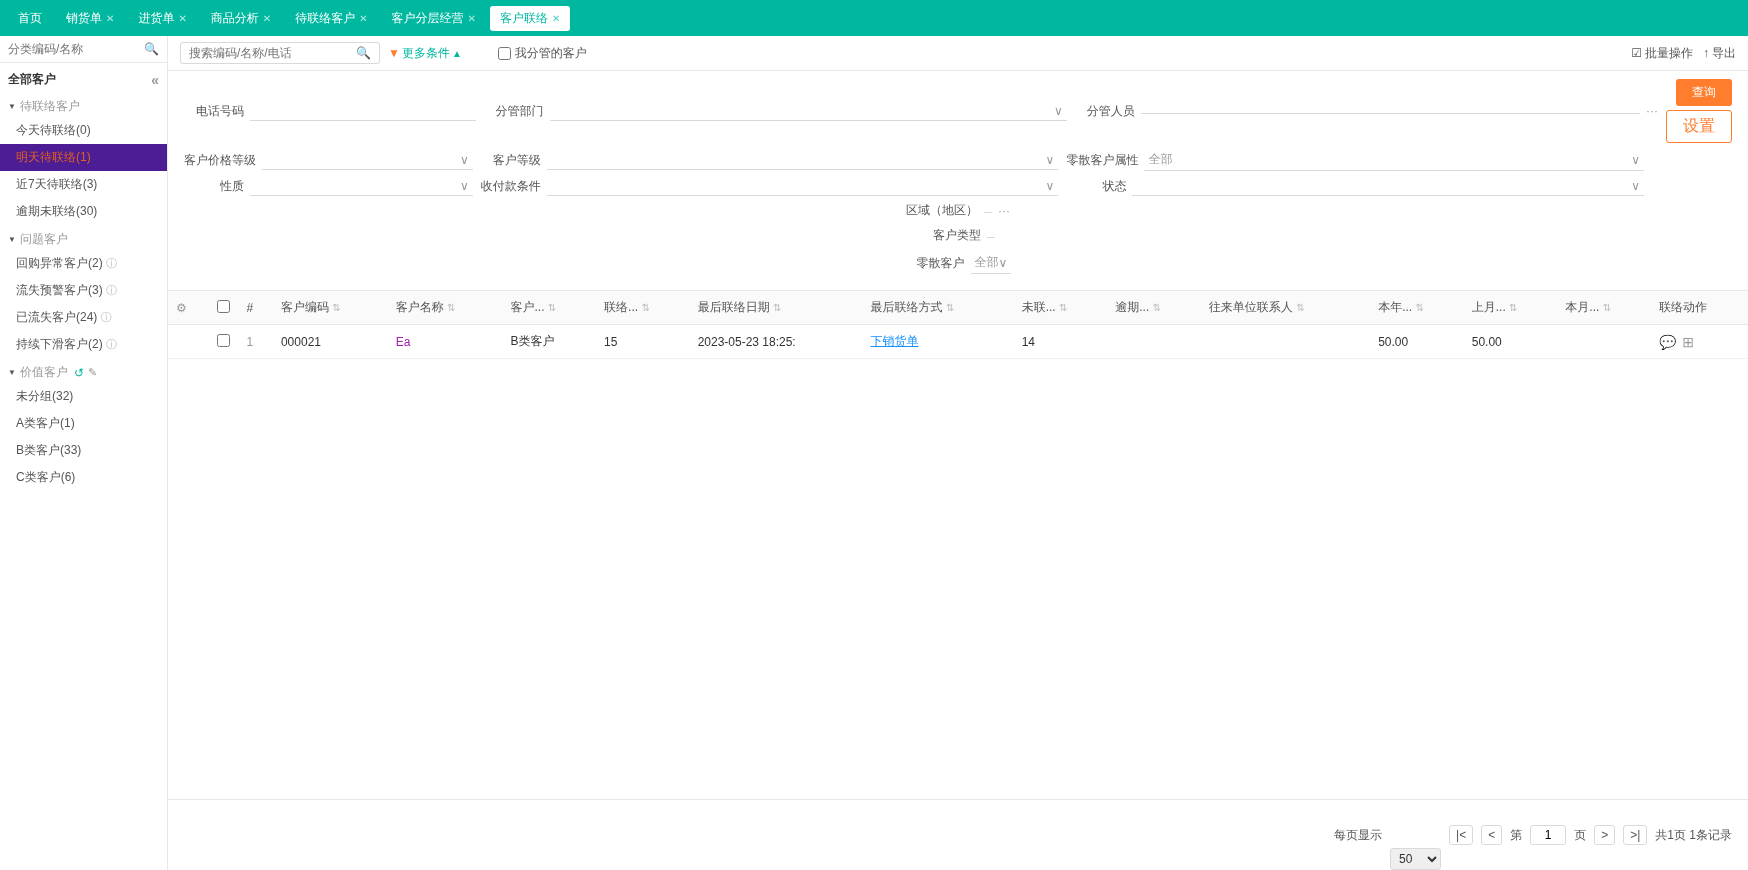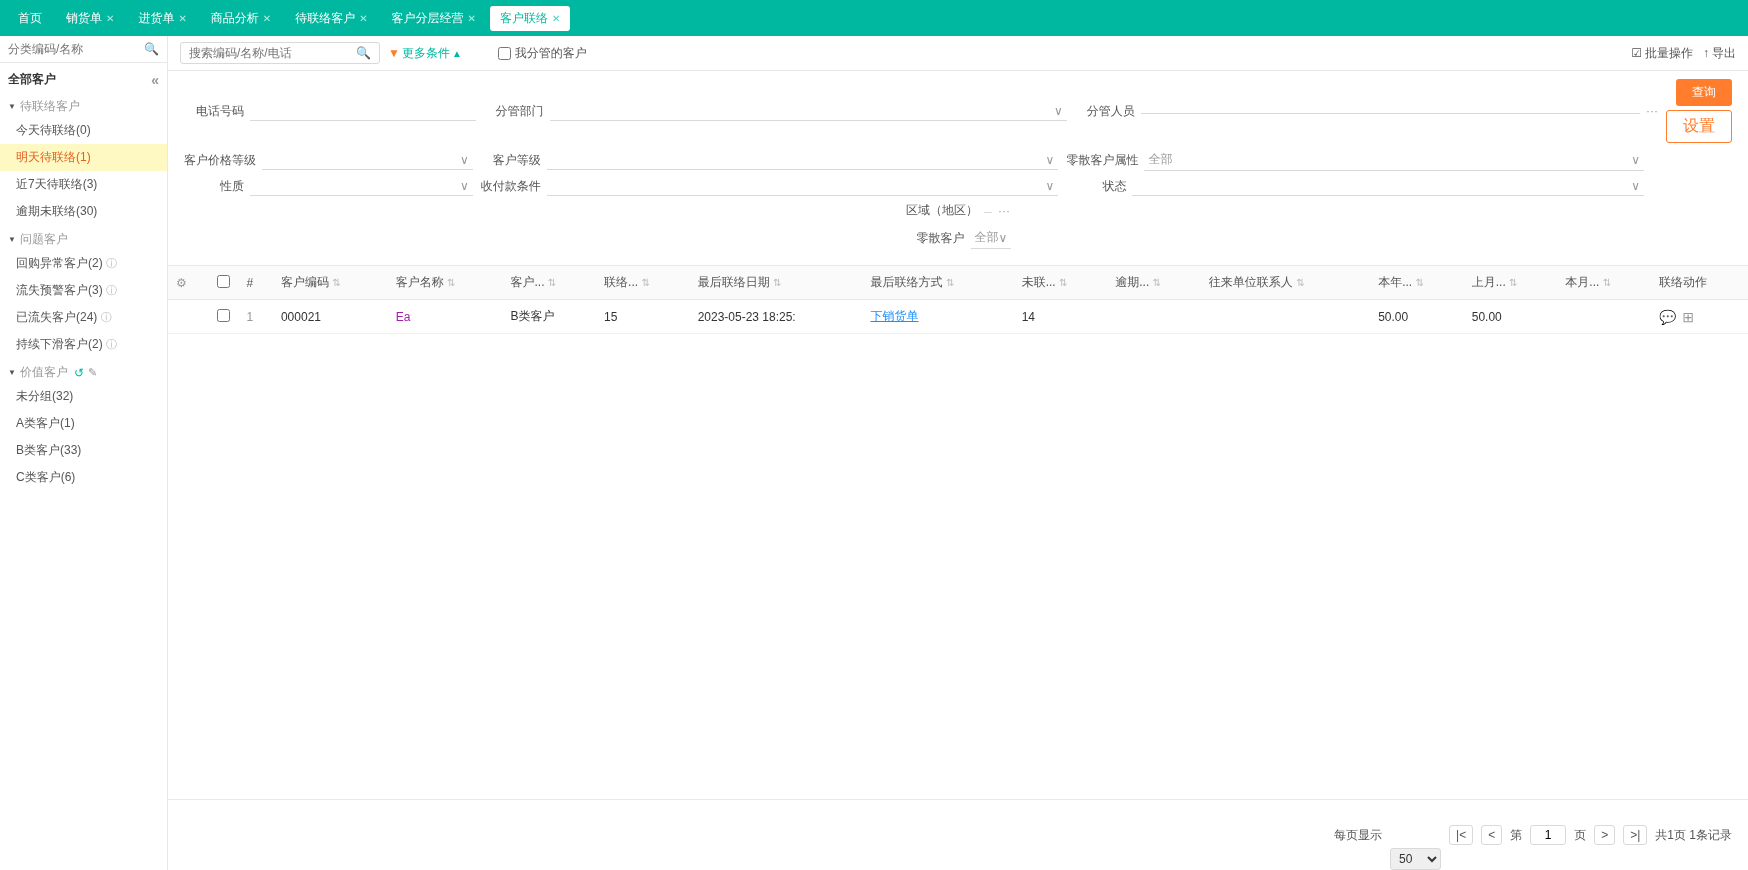--- a/index.html
+++ b/index.html
@@ -78,21 +78,21 @@
     .sidebar-group-title .triangle { font-size: 8px; color: #555; }
 
     .sidebar-item {
       padding: 5px 8px 5px 16px;
       color: #555;
       cursor: pointer;
       white-space: nowrap;
       overflow: hidden;
       text-overflow: ellipsis;
     }
-    .sidebar-item.active { background: #fef9c3; color: #e06020; }
+    .sidebar-item.active { background: #4c1d95; color: #e06020; }
 
     
     .content-area {
       flex: 1;
       display: flex;
       flex-direction: column;
       overflow: hidden;
     }
 
     
@@ -497,20 +497,25 @@
         </div>
         <div style="width:80px"></div>
       </div>
 
       <div class="adv-filter-row">
         <div class="adv-field">
           <span class="adv-field-label">区域（地区）</span>
           <div class="adv-field-select" style="flex:1">
           </div>
           <span class="adv-field-dots">···</span>
+        </div>
+        <div class="adv-field" style="flex:2">
+          <span class="adv-field-label">客户类型</span>
+          <div class="adv-field-select" style="flex:2">
+          </div>
         </div>
         <div class="adv-field" style="flex:2">
           <span class="adv-field-label">零散客户</span>
           <div class="adv-field-select" style="flex:2">
             <span>全部</span>
             <span class="chevron">∨</span>
           </div>
         </div>
         <div style="width:80px"></div>
       </div>

